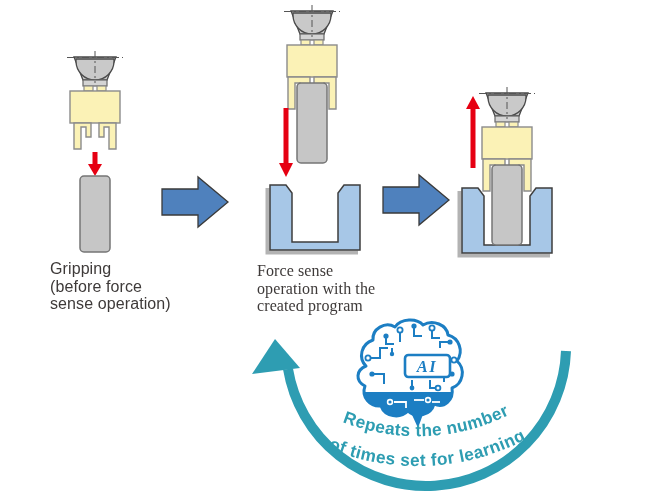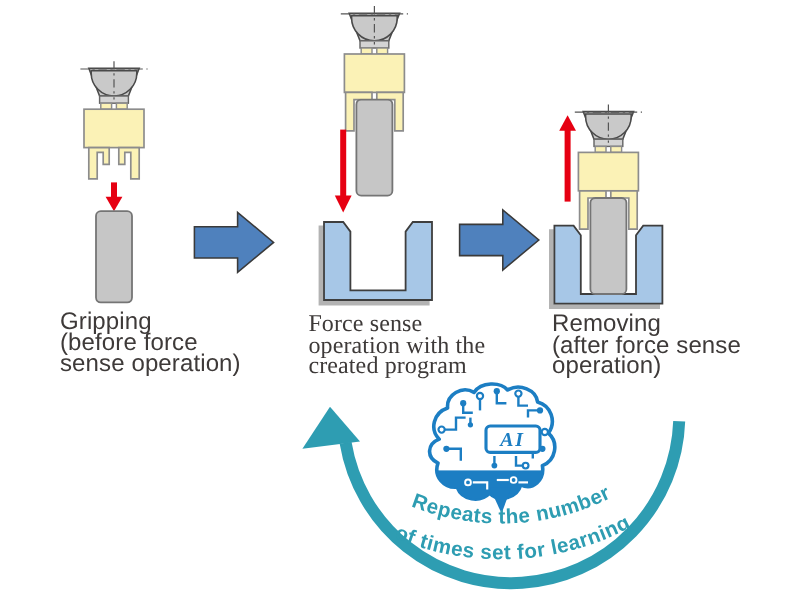--- a/index.html
+++ b/index.html
@@ -3,21 +3,21 @@
 <meta charset="utf-8">
 <style>
   html,body{margin:0;padding:0;background:#fff;}
   #canvas{
     position:relative;width:660px;height:500px;background:#fff;overflow:hidden;
     font-family:"Liberation Sans",sans-serif;
   }
   #scene{position:absolute;left:0;top:0;}
   .caption{
     position:absolute;
-    font-size:20px;line-height:17.5px;color:#3E3A39;
+    font-size:16px;line-height:17.5px;color:#3E3A39;
     white-space:pre-line;letter-spacing:0.1px;
   }
   .curvedtext{
     font-family:"Liberation Sans",sans-serif;
     font-weight:bold;font-size:17.2px;letter-spacing:0.4px;
     fill:#2E9DB2;
   }
   .ai-label{
     font-family:"Liberation Serif",serif;
     font-weight:bold;font-style:italic;font-size:16.5px;letter-spacing:1.5px;
@@ -164,17 +164,14 @@
     <textPath href="#textarc2" startOffset="50%" text-anchor="middle">of times set for learning</textPath>
   </text>
 </svg>
 
 <div class="caption" style="left:50px;top:260px;width:200px;">Gripping
 (before force
  sense operation)</div>
 <div class="caption" style="left:257px;top:262px;width:200px;font-family:Liberation Serif, serif;">Force sense
 operation with the
 created program</div>
-<div class="caption" style="left:460px;top:262px;width:200px;">Removing
-(after force sense
- operation)</div>
 
 </div>
 
 </body></html>

